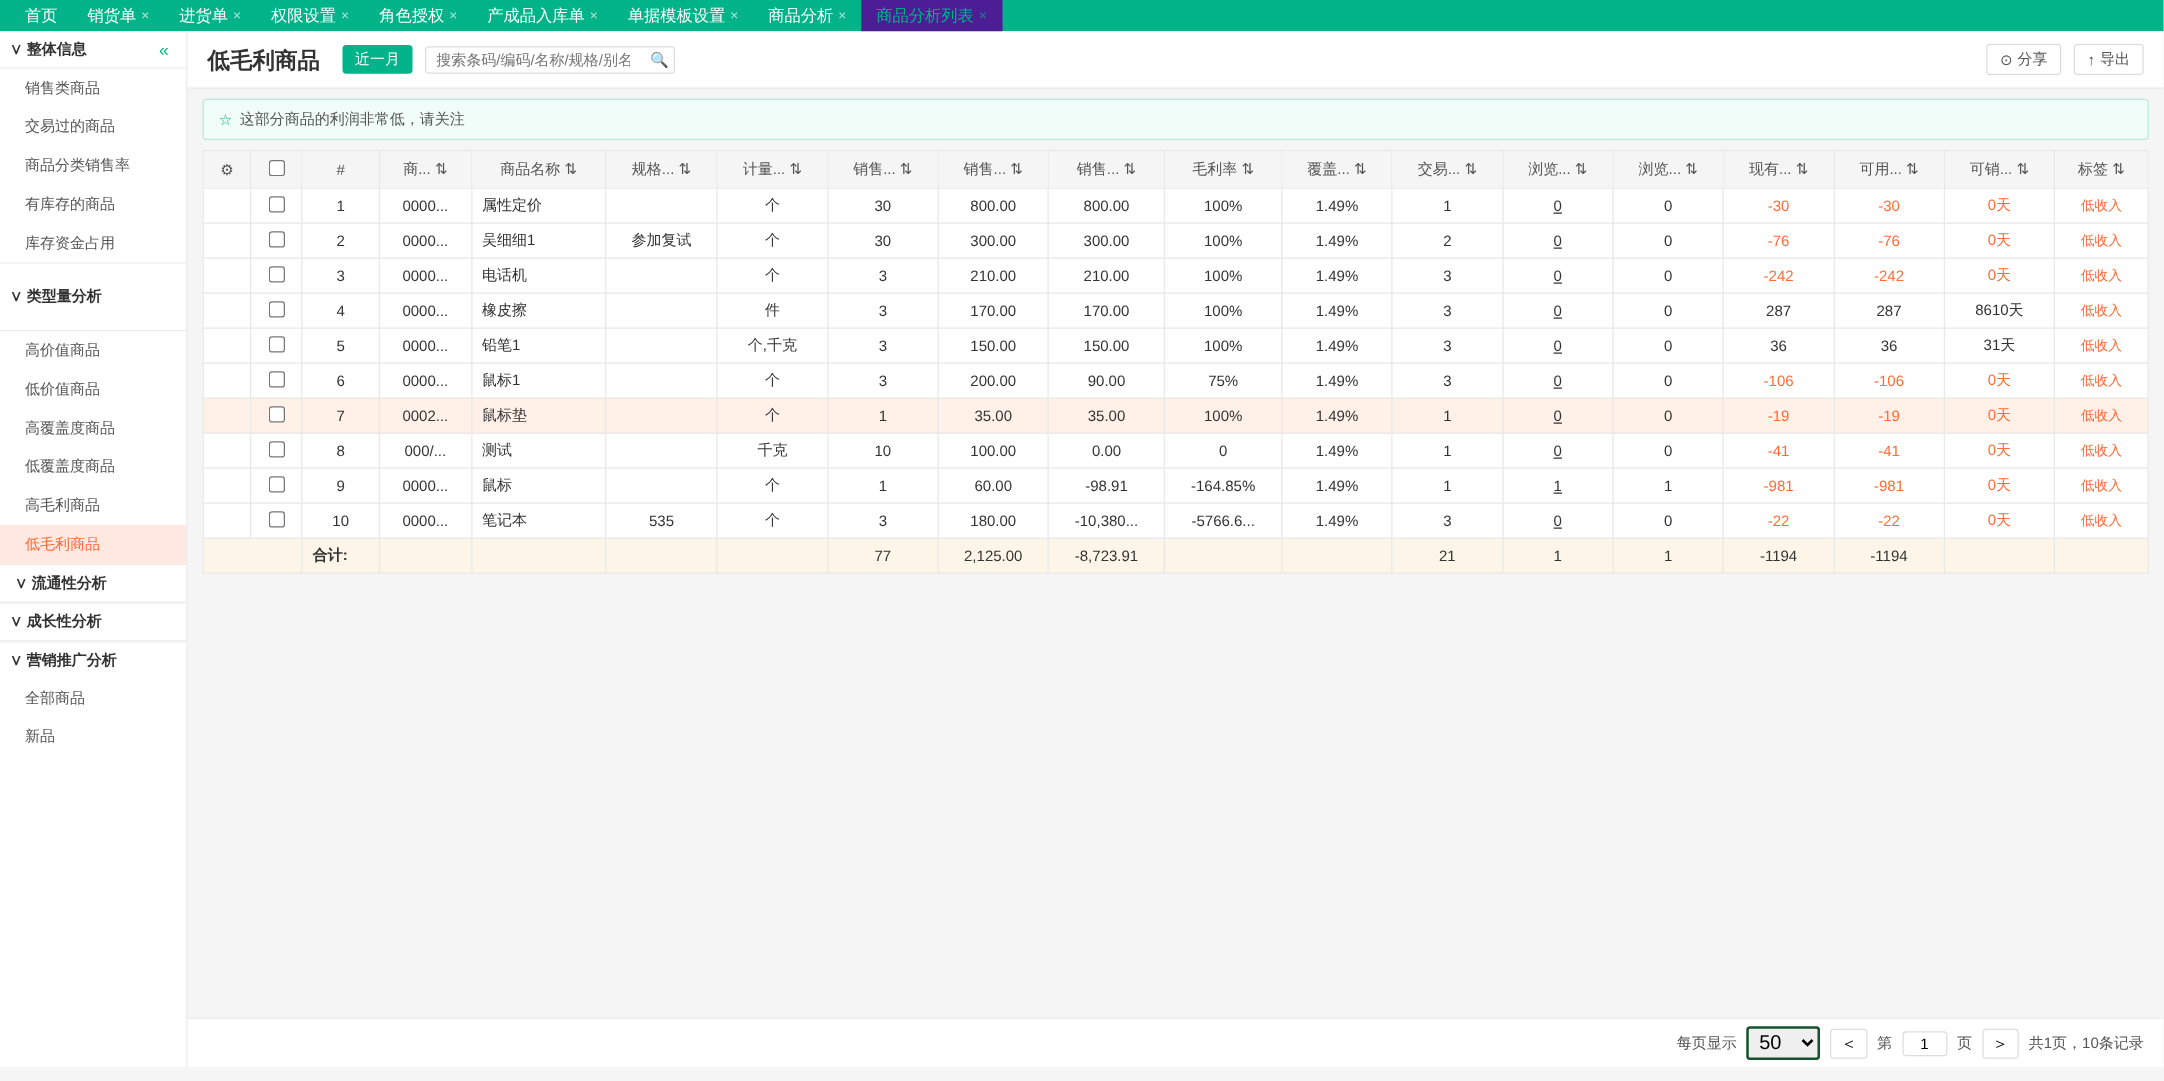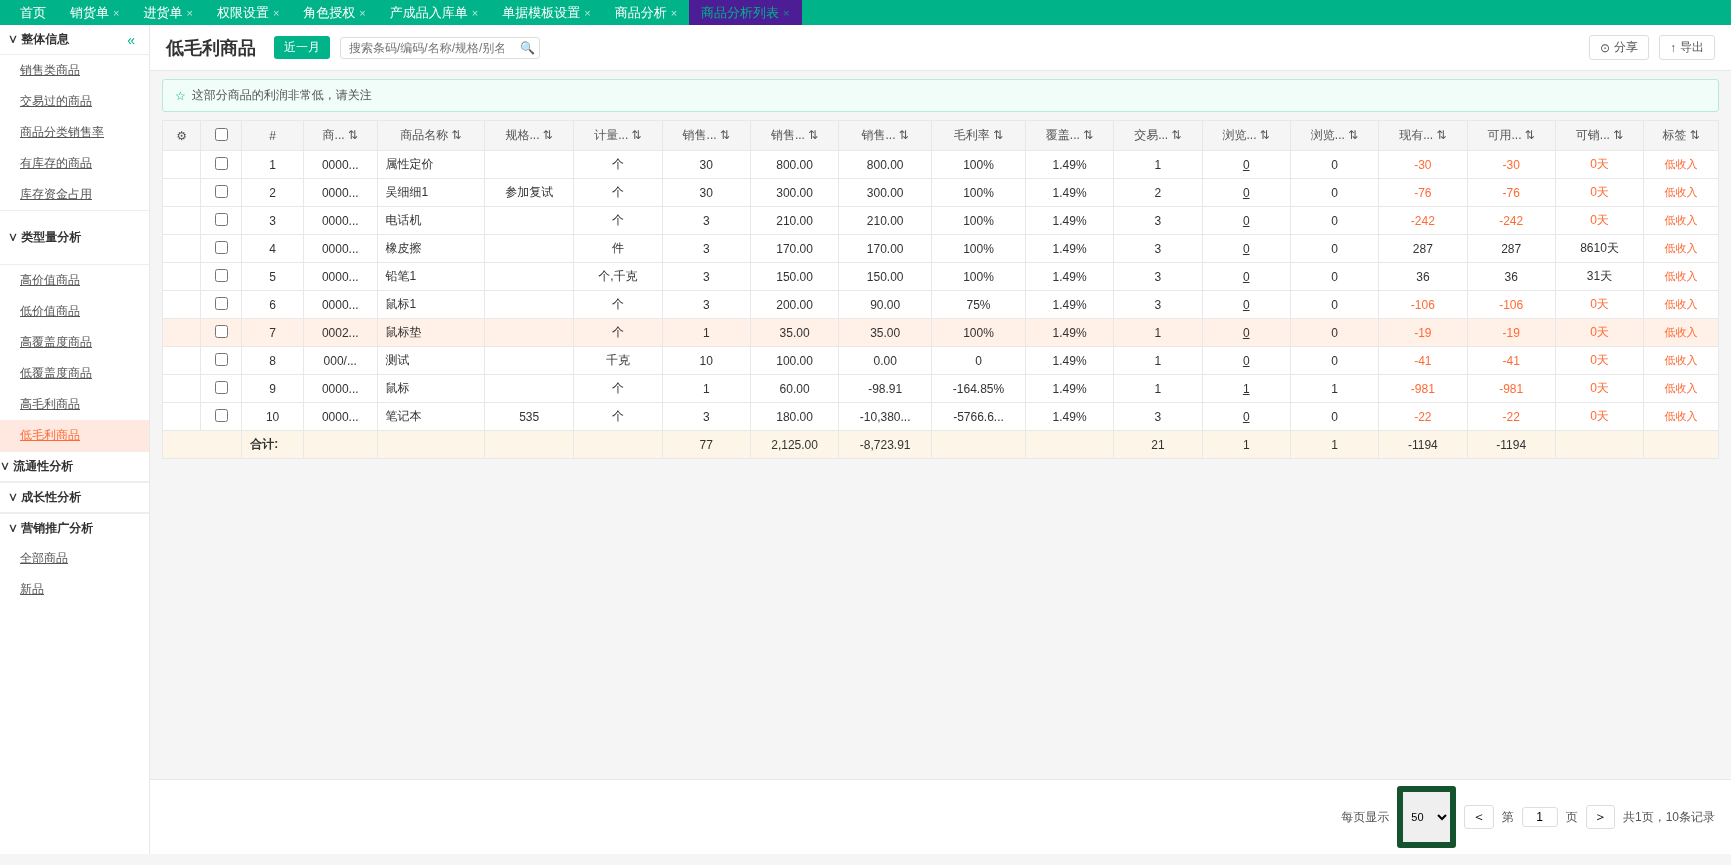--- a/index.html
+++ b/index.html
@@ -35,21 +35,20 @@
       background: #fff;
       border-right: 1px solid #e8e8e8;
       overflow-y: auto;
       flex-shrink: 0;
     }
     .sidebar-item {
       padding: 7px 10px 7px 20px;
       cursor: pointer;
       color: #555;
       font-size: 12px;
-      text-decoration: underline;
     }
     .sidebar-item.active { background: #ffe8e0; color: #ff6b35; }
     
     
     .main-content {
       flex: 1;
       display: flex;
       flex-direction: column;
       overflow: hidden;
       background: #f5f5f5;
@@ -165,24 +164,24 @@
       border-top: 1px solid #e8e8e8;
       padding: 6px 16px;
       display: flex;
       align-items: center;
       justify-content: flex-end;
       gap: 8px;
       font-size: 12px;
       color: #555;
     }
     .pagination-bar select {
-      border: 6px solid #14532d;
-      padding: 18px 4px;
-      border-radius: 3px;
-      font-size: 11px;
+      border: 2px solid #14532d;
+      padding: 2px 4px;
+      border-radius: 3px;
+      font-size: 16px;
     }
     .pagination-bar .page-btn {
       border: 1px solid #ddd;
       background: #fff;
       padding: 2px 7px;
       border-radius: 3px;
       cursor: pointer;
     }
     .pagination-bar .page-input {
       border: 1px solid #ddd;
@@ -258,21 +257,21 @@
     <div class="sidebar-item">库存资金占用</div>
 
     <div style="padding:18px 8px; font-weight:bold; font-size:12px; border-bottom:1px solid #eee; border-top:1px solid #eee;">∨ 类型量分析</div>
     <div class="sidebar-item">高价值商品</div>
     <div class="sidebar-item">低价值商品</div>
     <div class="sidebar-item">高覆盖度商品</div>
     <div class="sidebar-item">低覆盖度商品</div>
     <div class="sidebar-item">高毛利商品</div>
     <div class="sidebar-item active">低毛利商品</div>
 
-    <div style="padding:6px 0; font-weight:bold; font-size:12px; border-bottom:1px solid #eee; border-top:1px solid #eee;">∨ 流通性分析</div>
+    <div style="padding:6px 12px; font-weight:bold; font-size:12px; border-bottom:1px solid #eee; border-top:1px solid #eee;">∨ 流通性分析</div>
 
     <div style="padding:6px 8px; font-weight:bold; font-size:12px; border-bottom:1px solid #eee; border-top:1px solid #eee;">∨ 成长性分析</div>
 
     <div style="padding:6px 8px; font-weight:bold; font-size:12px; border-top:1px solid #eee;">∨ 营销推广分析</div>
     <div class="sidebar-item">全部商品</div>
     <div class="sidebar-item">新品</div>
   </aside>
 
   <main class="main-content">
 

